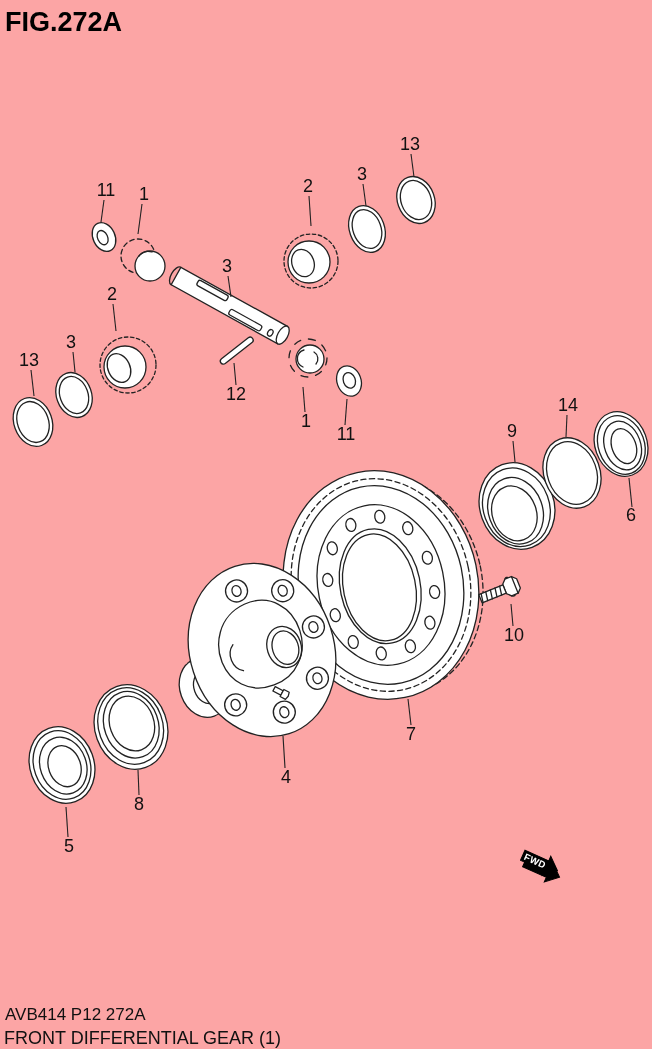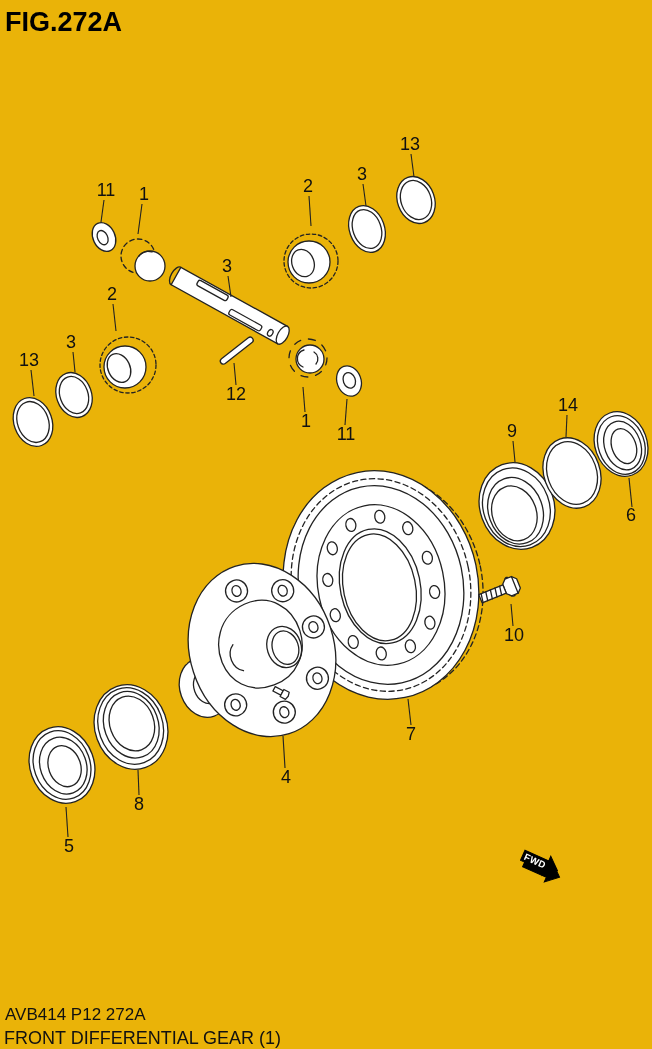--- a/index.html
+++ b/index.html
@@ -1,16 +1,16 @@
 <!DOCTYPE html>
 <html><head>
 <meta charset="utf-8">
 <style>
   html,body{margin:0;padding:0;background:#fff;}
-  #stage{position:relative;width:652px;height:1049px;background:#eab308;overflow:hidden;
+  #stage{position:relative;width:652px;height:1049px;background:#fca5a5;overflow:hidden;
          font-family:"Liberation Sans",sans-serif;}
   svg{display:block}
   .ln{stroke:#222;stroke-width:1.3;fill:none;stroke-linecap:round;stroke-linejoin:round;}
   .wh{stroke:#222;stroke-width:1.3;fill:#fff;stroke-linejoin:round;}
   .leader{stroke:#222;stroke-width:1.1;fill:none;}
   .callout{font-size:18px;fill:#111;}
   .title{font-size:27px;font-weight:bold;fill:#000;}
   .footer1{font-size:17px;fill:#111;}
   .footer2{font-size:18px;fill:#111;}
   .fwdtxt{font-size:9.5px;font-weight:bold;fill:#fff;letter-spacing:.5px;}

